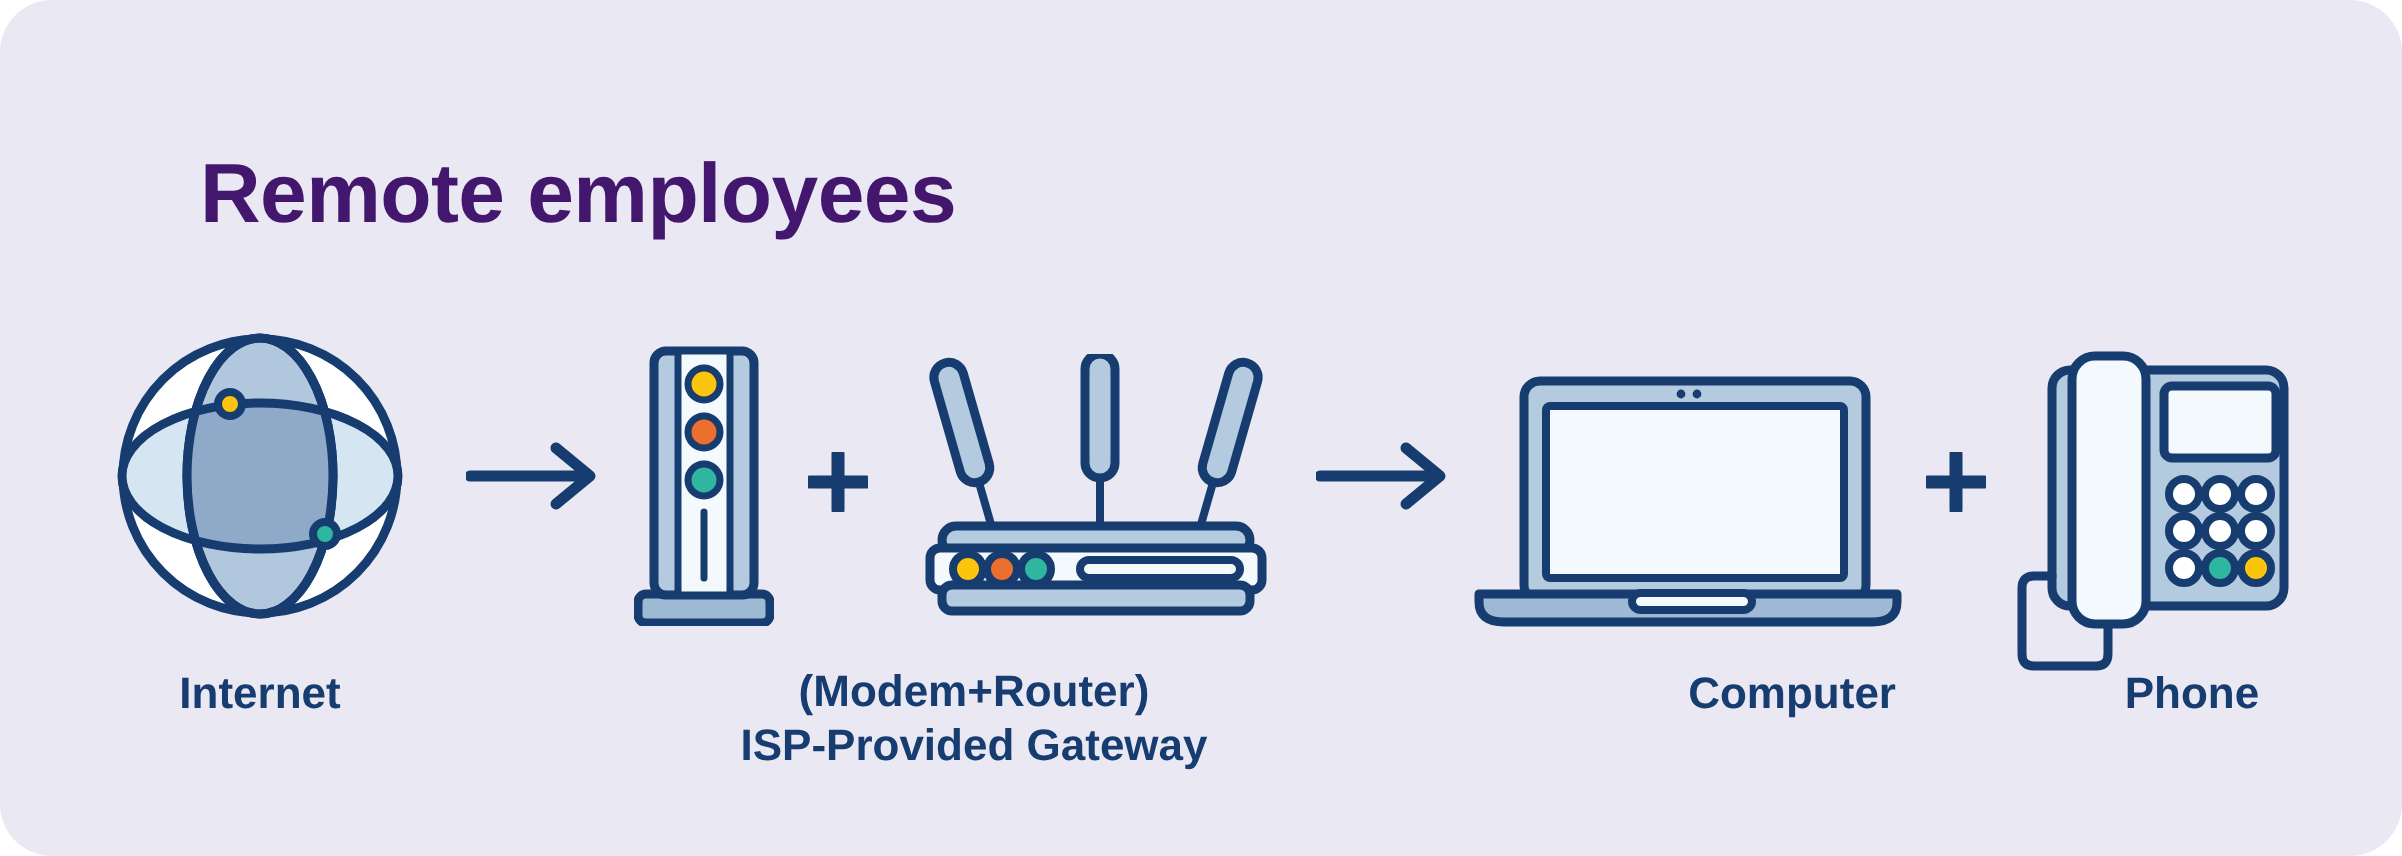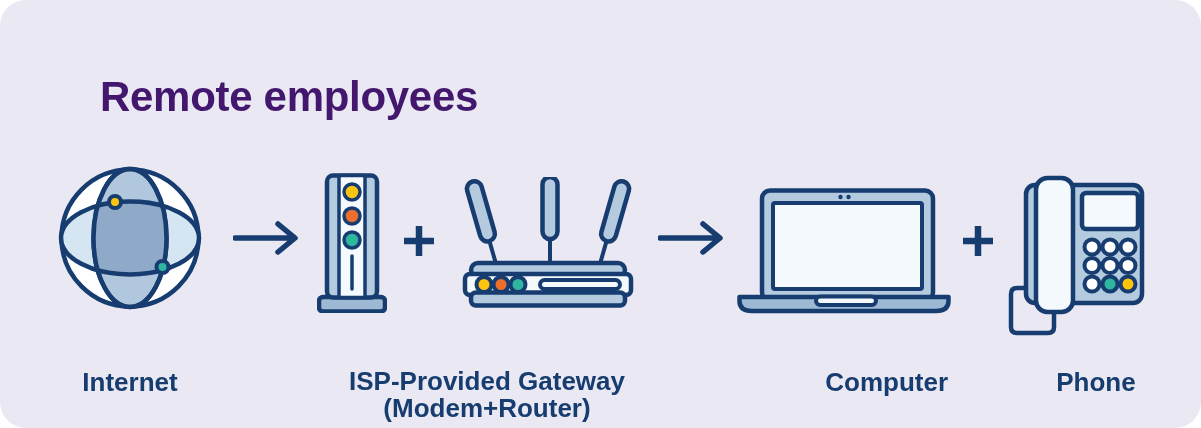--- a/index.html
+++ b/index.html
@@ -16,23 +16,22 @@
     position:absolute;left:56px;top:45px;
     font-size:42px;font-weight:700;letter-spacing:-0.3px;
     color:var(--title-purple,#44176e);
     white-space:nowrap;
     margin-left:44px;
   }
   .node-icon{position:absolute;}
   .node-label{
     position:absolute;top:333px;
     text-align:center;
-    font-size:26px;font-weight:700;line-height:27px;
+    font-size:22px;font-weight:700;line-height:27px;
     color:var(--outline-navy,#163c70);
-    margin-top:36px;
   }
   .lbl-internet{left:30px;width:200px;}
   .lbl-gateway{left:337px;width:300px;top:332px;}
   .lbl-computer{left:748px;width:200px;text-align:right;}
   .lbl-phone{left:996px;width:200px;}
 
   
   .sv{stroke:var(--outline-navy,#163c70);stroke-linejoin:round;stroke-linecap:round;}
   .fn{fill:none;}
   .fw{fill:#ffffff;}
@@ -139,17 +138,17 @@
     <circle cx="92" cy="112" r="7.5" class="sv fw" stroke-width="4"></circle>
     <circle cx="110" cy="112" r="7.5" class="sv f-teal" stroke-width="4"></circle>
     <circle cx="128" cy="112" r="7.5" class="sv f-yel" stroke-width="4"></circle>
   </g>
   <path d="M26 116 H17 Q11 116 11 122 V155 Q11 161 17 161 H48 Q54 161 54 155 V136" class="sv fn" stroke-width="4.5"></path>
   <rect x="36" y="6" width="37" height="134" rx="11.5" class="sv f-scr" stroke-width="4.5"></rect>
 </svg>
 
 <div class="node-label lbl-internet">Internet</div>
 <div class="node-label lbl-gateway">
+  <div>(Modem+Router)</div>
   <div>ISP-Provided Gateway</div>
-  <div>(Modem+Router)</div>
 </div>
 <div class="node-label lbl-computer">Computer</div>
 <div class="node-label lbl-phone">Phone</div>
 
 </body></html>

